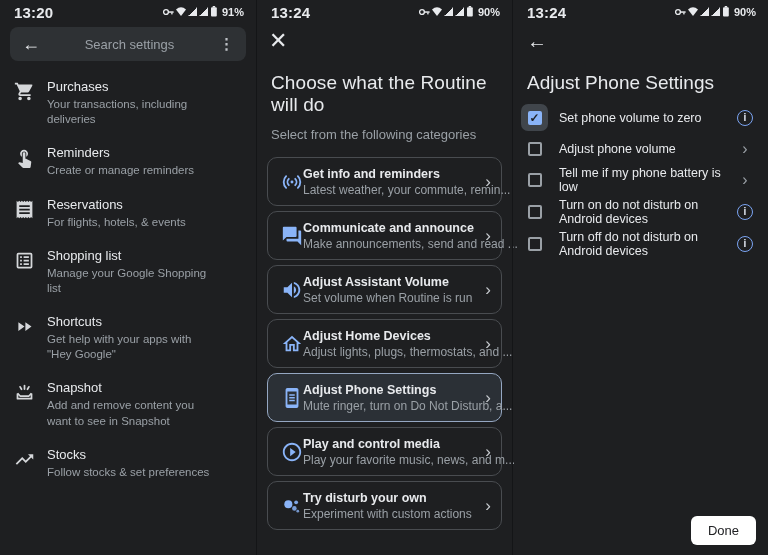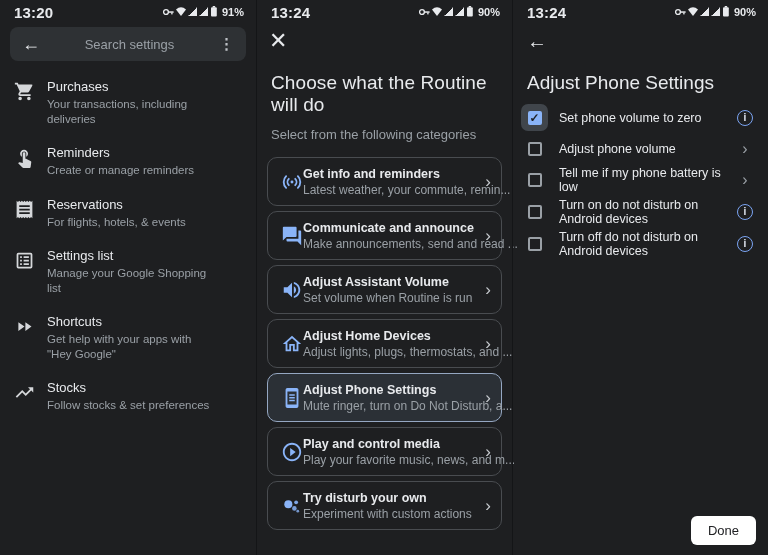--- a/index.html
+++ b/index.html
@@ -145,37 +145,50 @@
       </div>
 
 
       <div class="settings-item">
         <span class="s-icon">
             <svg viewBox="0 0 24 24" fill="currentColor">
               <path d="M19 5v14H5V5h14m0-2H5a2 2 0 0 0-2 2v14a2 2 0 0 0 2 2h14a2 2 0 0 0 2-2V5a2 2 0 0 0-2-2zm-8 4h6v2h-6V7zm0 4h6v2h-6v-2zm0 4h6v2h-6v-2zM7 7h2v2H7V7zm0 4h2v2H7v-2zm0 4h2v2H7v-2z"></path>
             </svg>
           </span>
         <span class="s-text">
-            <div class="s-title">Settings list</div>
+            <div class="s-title">Shopping list</div>
             <div class="s-sub">Manage your Google Shopping list</div>
           </span>
       </div>
 
       <div class="settings-item">
         <span class="s-icon">
             <svg viewBox="0 0 24 24" fill="currentColor">
               <path d="M5 7v10l7-5-7-5zm8 0v10l7-5-7-5z"></path>
             </svg>
           </span>
         <span class="s-text">
             <div class="s-title">Shortcuts</div>
             <div class="s-sub">Get help with your apps with "Hey Google"</div>
           </span>
       </div>
 
+      <div class="settings-item">
+        <span class="s-icon">
+            <svg viewBox="0 0 24 24" fill="none" stroke="currentColor" stroke-width="2">
+              <path d="M4 13v6h16v-6" stroke-linejoin="round"></path>
+              <path d="M4 13l3 3h10l3-3" stroke-linejoin="round"></path>
+              <path d="M12 4v4M7 5.5l1.6 2.8M17 5.5l-1.6 2.8" stroke-linecap="round"></path>
+            </svg>
+          </span>
+        <span class="s-text">
+            <div class="s-title">Snapshot</div>
+            <div class="s-sub">Add and remove content you want to see in Snapshot</div>
+          </span>
+      </div>
 
       <div class="settings-item">
         <span class="s-icon">
             <svg viewBox="0 0 24 24" fill="currentColor">
               <path d="M16 6l2.29 2.29-4.88 4.88-4-4L2 16.59 3.41 18l6-6 4 4 6.3-6.29L22 12V6z"></path>
             </svg>
           </span>
         <span class="s-text">
             <div class="s-title">Stocks</div>
             <div class="s-sub">Follow stocks &amp; set preferences</div>

